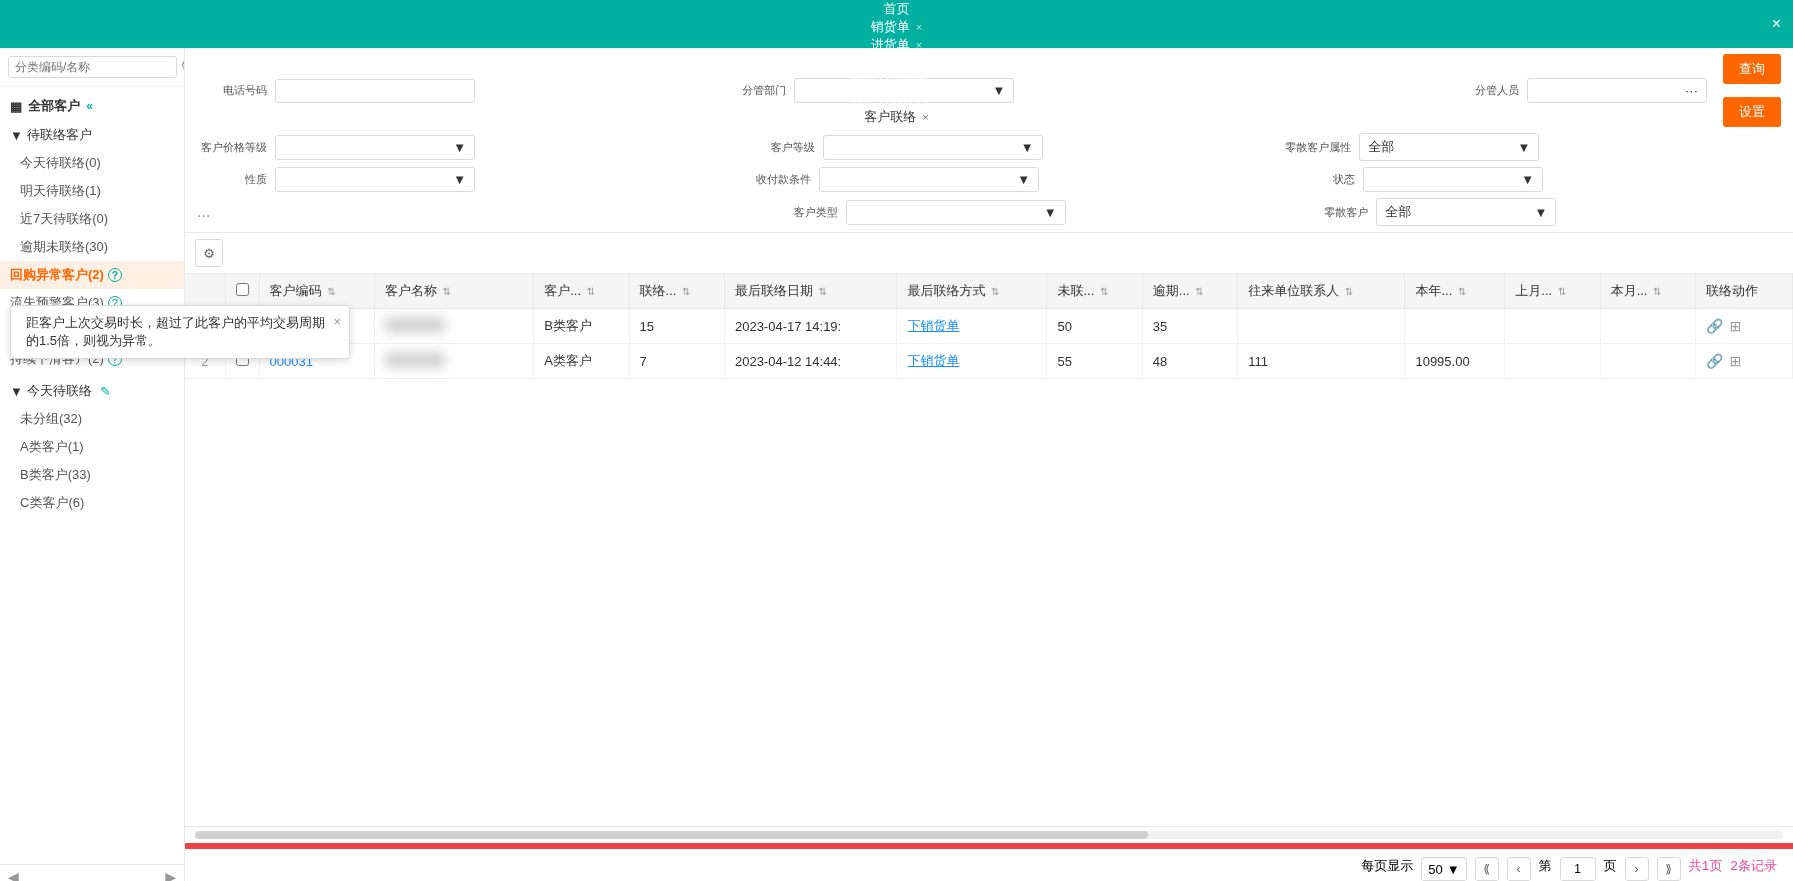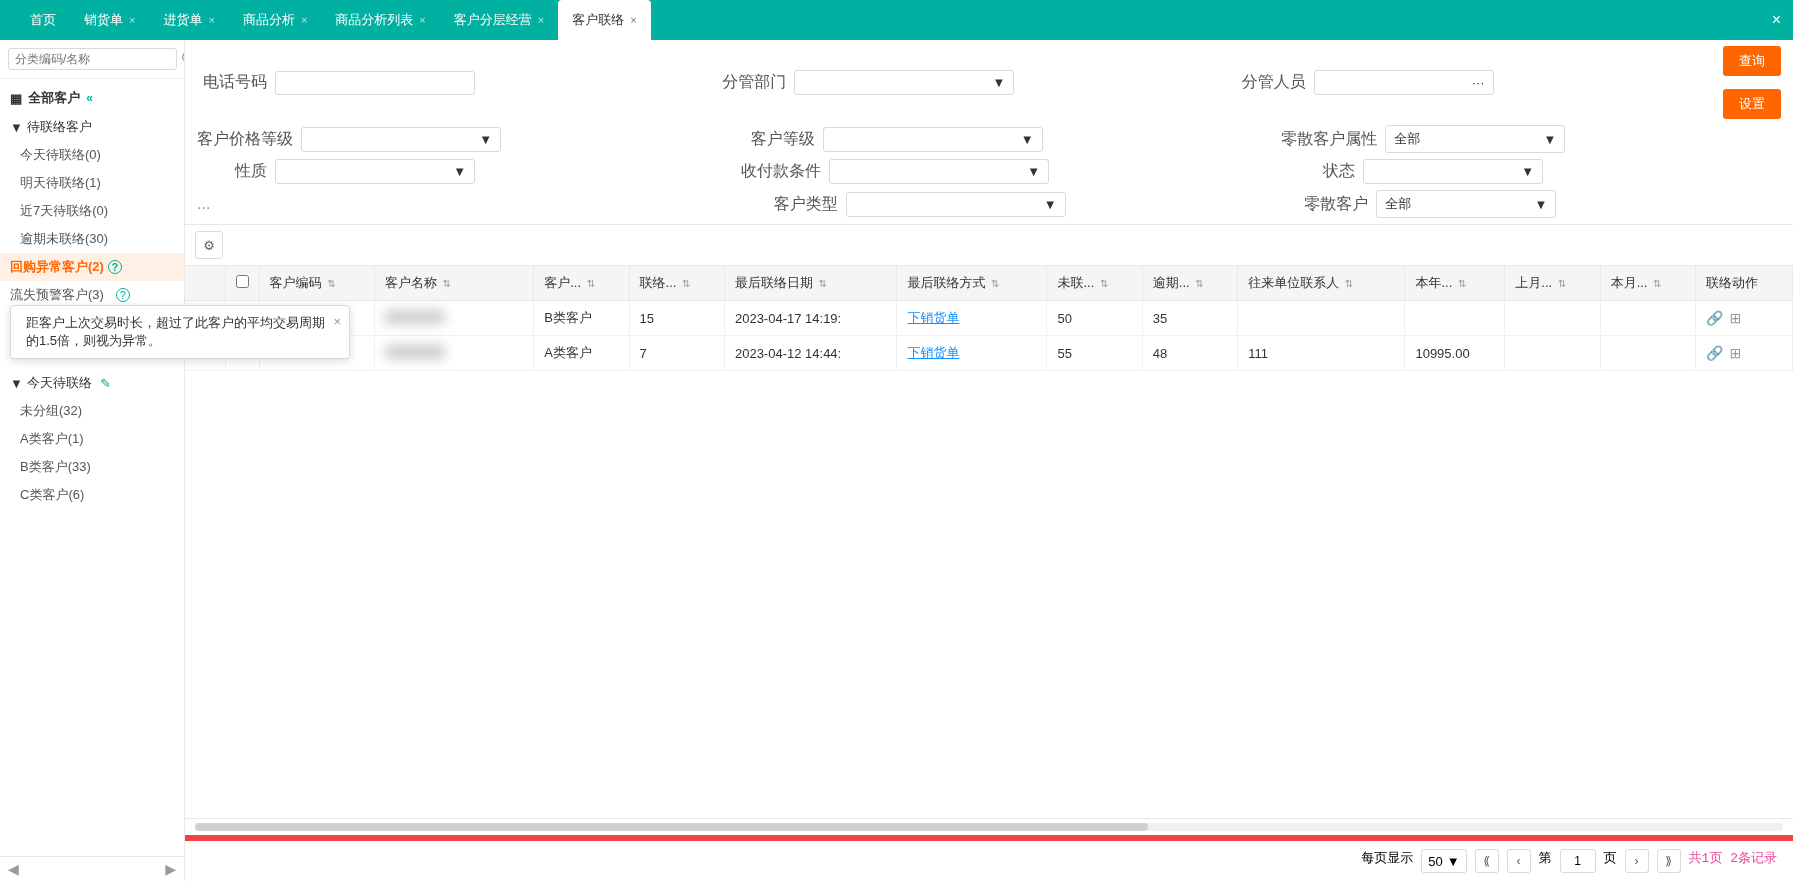--- a/index.html
+++ b/index.html
@@ -1,21 +1,21 @@
 <!DOCTYPE html>
 <html><head>
   <meta charset="utf-8">
   <style>
     * { box-sizing: border-box; margin: 0; padding: 0; font-family: 'Microsoft YaHei', Arial, sans-serif; font-size: 13px; }
     body { background: #f0f2f5; overflow: hidden; width: 1793px; height: 881px; }
 
     
     .top-nav {
-      display: flex; align-items: center; background: #00b0a0; height: 40px; padding: 0 16px;
-      color: white; position: relative;
+      display: flex; align-items: center; background: #00b0a0; height: 48px; padding: 0 0;
+      color: white; position: relative; flex-direction: column;
     }
     .top-nav .nav-item {
       padding: 0 14px; height: 40px; display: flex; align-items: center; cursor: pointer;
       font-size: 13px; color: white; white-space: nowrap;
     }
     .top-nav .nav-item.active {
       background: white; color: #333; border-radius: 4px 4px 0 0;
     }
     .top-nav .nav-item .close-x {
       margin-left: 6px; font-size: 11px; opacity: 0.7;
@@ -97,21 +97,21 @@
 
     
     .adv-filter {
       background: white; border-bottom: 1px solid #e8e8e8; padding: 6px 12px;
     }
     .adv-filter-row {
       display: flex; align-items: center; gap: 8px; margin-bottom: 6px;
     }
     .adv-filter-row:last-child { margin-bottom: 0; }
     .filter-label {
-      color: #555; font-size: 16px; min-width: 70px; text-align: right;
+      color: #555; font-size: 11px; min-width: 70px; text-align: right;
     }
     .filter-select {
       border: 1px solid #d9d9d9; border-radius: 3px; padding: 4px 8px; font-size: 12px;
       background: white; cursor: pointer; display: flex; align-items: center; justify-content: space-between;
       min-width: 180px; color: #333;
     }
     .filter-input {
       border: 1px solid #d9d9d9; border-radius: 3px; padding: 4px 8px; font-size: 12px;
       background: white; min-width: 180px; color: #333;
     }
@@ -258,21 +258,21 @@
         <span>近7天待联络(0)</span>
       </div>
       <div class="tree-item">
         <span>逾期未联络(30)</span>
       </div>
 
       <div class="tree-item active" style="padding-left:10px; display:flex; align-items:center; gap:4px;">
         <span>回购异常客户(2)</span>
         <span style="color:#00b0a0; font-size:11px; border:1px solid #00b0a0; border-radius:50%; width:14px; height:14px; display:inline-flex; align-items:center; justify-content:center;">?</span>
       </div>
-      <div class="tree-item" style="padding-left:10px; display:flex; align-items:center; gap:12px;">
+      <div class="tree-item" style="padding-left:10px; display:flex; align-items:center; gap:4px;">
         <span>流失预警客户(3)</span>
         <span style="color:#00b0a0; font-size:11px; border:1px solid #00b0a0; border-radius:50%; width:14px; height:14px; display:inline-flex; align-items:center; justify-content:center;">?</span>
       </div>
       <div class="tree-item" style="padding-left:10px; display:flex; align-items:center; gap:4px;">
         <span>已流失客户(24)</span>
         <span style="color:#00b0a0; font-size:11px; border:1px solid #00b0a0; border-radius:50%; width:14px; height:14px; display:inline-flex; align-items:center; justify-content:center;">?</span>
       </div>
       <div class="tree-item" style="padding-left:10px; display:flex; align-items:center; gap:4px;">
         <span>持续下滑客户(2)</span>
         <span style="color:#00b0a0; font-size:11px; border:1px solid #00b0a0; border-radius:50%; width:14px; height:14px; display:inline-flex; align-items:center; justify-content:center;">?</span>
@@ -318,21 +318,21 @@
           <span class="filter-label">电话号码</span>
           <input type="text" class="filter-input" style="width: 200px;">
         </div>
         <div class="filter-group" style="margin-left:40px;">
           <span class="filter-label">分管部门</span>
           <div class="filter-select" style="width:220px;">
             <span></span>
             <span>▼</span>
           </div>
         </div>
-        <div class="filter-group" style="margin-left:40px;">
+        <div class="filter-group" style="margin-left:40px;justify-content:flex-end;">
           <span class="filter-label">分管人员</span>
           <div class="filter-select" style="width:180px;">
             <span></span>
             <span>···</span>
           </div>
         </div>
         <div class="filter-actions">
           <button class="query-btn">查询</button>
           <button class="setting-btn">设置</button>
         </div>

